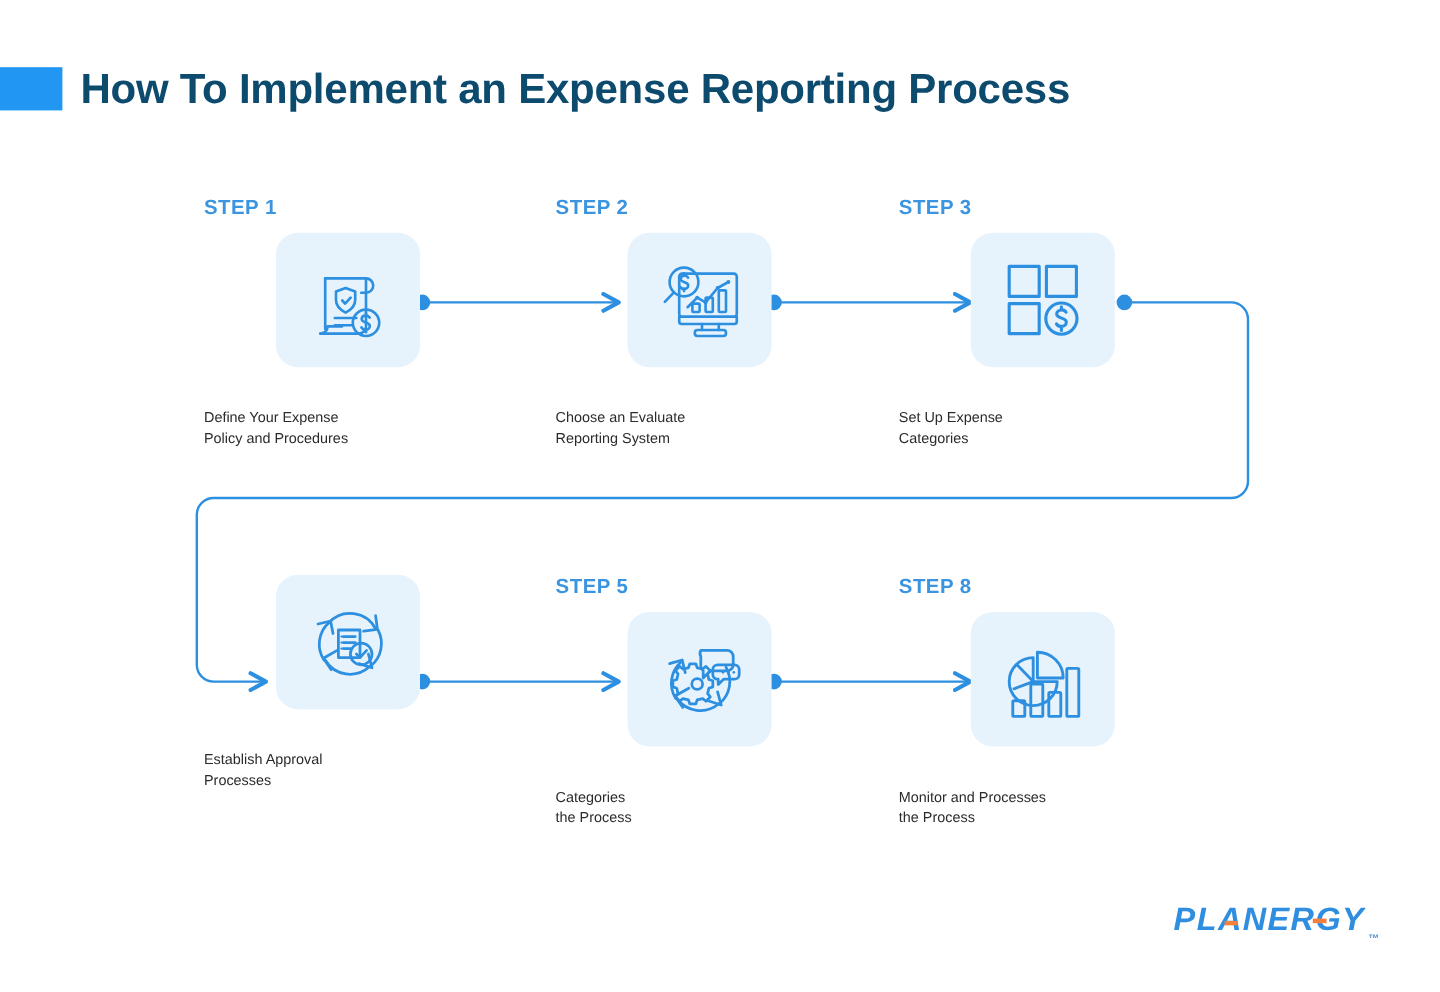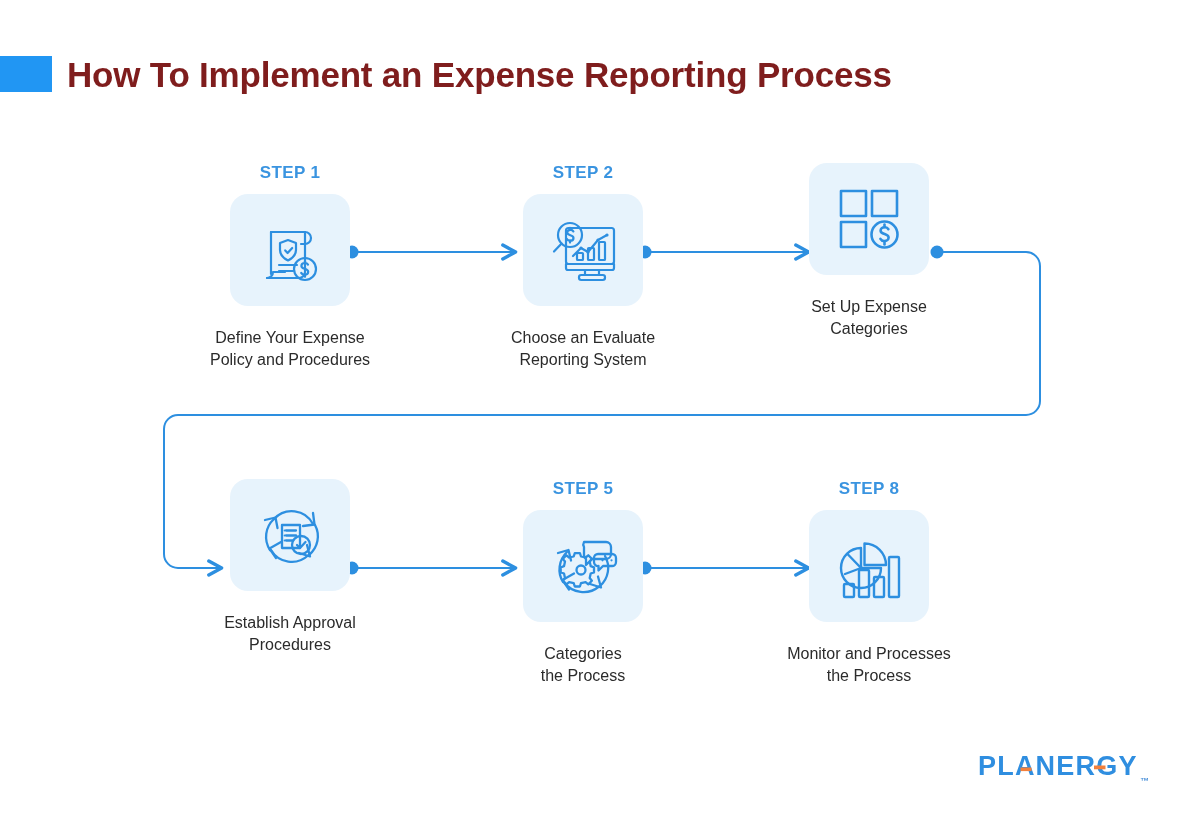--- a/index.html
+++ b/index.html
@@ -17,70 +17,69 @@
     position:absolute;left:0;top:56px;
     display:flex;align-items:center;
   }
   .accent-block{
     width:52px;height:36px;background:#2196f3;flex:0 0 auto;
   }
   .page-title{
     margin-left:15px;
     font-size:35px;
     font-weight:700;
-    color:#7f1d1d;
+    color:#0c4a6e;
     letter-spacing:-0.2px;
     white-space:nowrap;
     line-height:1;
   }
 
   
   .flow-svg{position:absolute;left:0;top:0;width:1200px;height:827px;pointer-events:none;}
 
   
   .step{
     position:absolute;
     width:240px;
-    text-align:center;
   }
   .step-label{
     font-size:17px;
     font-weight:700;
     color:#3a94e0;
     letter-spacing:.4px;
     margin-bottom:11px;
   }
   .tile{
     width:120px;height:112px;
     margin:0 auto;
     background:#e7f3fc;
     border-radius:18px;
     display:flex;align-items:center;justify-content:center;
   }
   .tile svg{display:block;}
   .step-text{
-    margin-top:21px;
-    font-size:16px;
+    margin-top:34px;
+    font-size:12px;
     font-weight:500;
     color:#2b2b2b;
     line-height:1.38;
     white-space:pre-line;
   }
 
   
   .r1{top:163px;}
   .r2{top:479px;}
   .c1{left:170px;}
   .c2{left:463px;}
   .c3{left:749px;}
 
   
   .logo{
     position:absolute;left:978px;top:750px;
-    display:flex;align-items:flex-end;
+    display:flex;align-items:flex-end;font-style:italic;
   }
   .logo-mark{position:relative;}
   .logo-tm{
     font-size:9px;color:#4a90d9;margin-left:2px;margin-top:1px;font-weight:700;
   }
 </style>
 </head>
 <body>
 
 <div class="canvas">
@@ -184,20 +183,21 @@
         <line x1="26" y1="15.8" x2="26" y2="17.8"></line>
         <line x1="26" y1="28.6" x2="26" y2="30.6"></line>
       </svg>
       </span>
     </div>
     <div class="step-text">Choose an Evaluate
 Reporting System</div>
   </div>
 
   <div class="step r1 c3">
+    <div class="step-label">STEP 3</div>
     <div class="tile">
       <span>
       <svg width="72" height="72" viewBox="0 0 72 72" fill="none" stroke="#2d8fe0" stroke-width="2.6" stroke-linecap="round" stroke-linejoin="round">
         <rect x="8" y="8" width="25" height="25"></rect>
         <rect x="39" y="8" width="25" height="25"></rect>
         <rect x="8" y="39" width="25" height="25"></rect>
         <circle cx="51.5" cy="51.5" r="13"></circle>
         <path d="M55.4 46.2 a4 4 0 0 0 -3.8 -1.9 c-2.3 0 -4 1.5 -4 3.4
                  c0 4.2 8 2.6 8 6.8 c0 2.1 -1.9 3.5 -4.2 3.5
                  a4.2 4.2 0 0 1 -4 -2.1"></path>
@@ -234,21 +234,21 @@
         <circle cx="33.5" cy="33.5" r="0.9" fill="#2d8fe0" stroke="none"></circle>
         <circle cx="33.5" cy="38.5" r="0.9" fill="#2d8fe0" stroke="none"></circle>
         <circle cx="33.5" cy="43.5" r="0.9" fill="#2d8fe0" stroke="none"></circle>
 
         <circle cx="50" cy="48" r="9"></circle>
         <polyline points="46,48 49,51 54.5,45"></polyline>
       </svg>
       </span>
     </div>
     <div class="step-text">Establish Approval
-Procedures</div>
+Processes</div>
   </div>
 
   <div class="step r2 c2">
     <div class="step-label">STEP 5</div>
     <div class="tile">
       <span>
       <svg width="80" height="76" viewBox="0 0 80 76" fill="none" stroke="#2d8fe0" stroke-width="2.3" stroke-linecap="round" stroke-linejoin="round">
 
         <path d="M24 24 A24 24 0 0 0 20 54"></path>
         <polyline points="15,25 25.5,22 28,32.5"></polyline>

